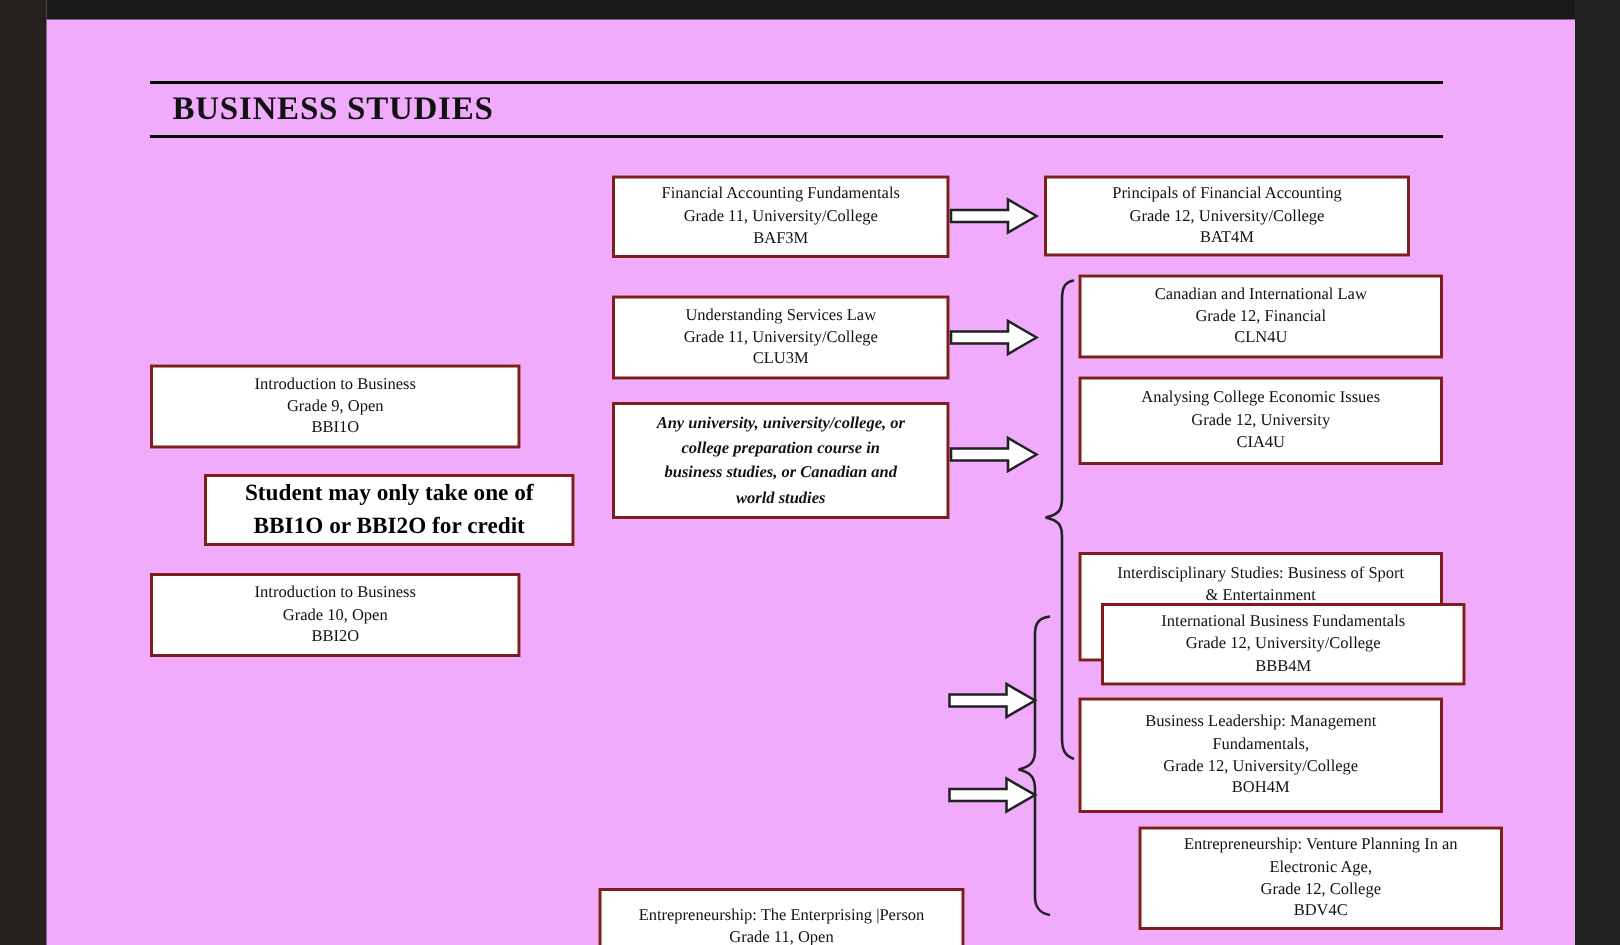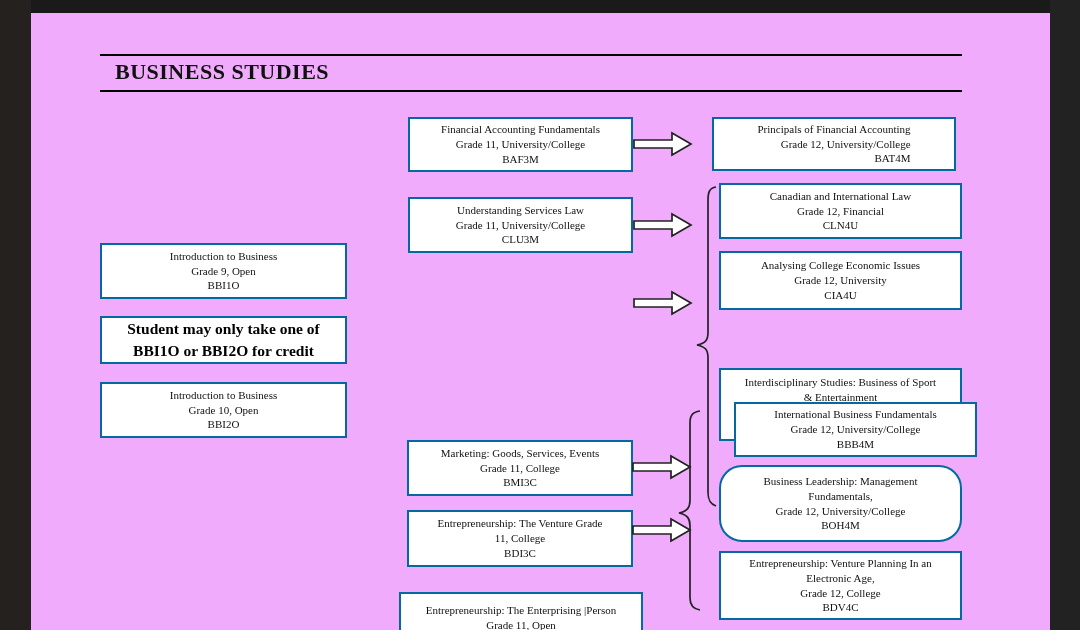--- a/index.html
+++ b/index.html
@@ -16,27 +16,27 @@
   .rule-top { top:54px; }
   .rule-bottom { top:90px; }
 
   .page-title {
     position:absolute; left:115px; top:59px;
     font-size:22px; font-weight:bold; color:#111; letter-spacing:0.5px;
   }
 
   .box {
     position:absolute; box-sizing:border-box;
-    border:2px solid #0369a1; background:#fff;
+    border:2px solid #7f1d1d; background:#fff;
     display:flex; align-items:center; justify-content:center;
     text-align:center; white-space:pre-line;
     font-size:11px; line-height:1.35; color:#111; padding:1px 18px;
   }
   .box.note {
-    font-size:15.5px; font-weight:bold; line-height:1.45; color:#000;
+    font-size:15.5px; font-weight:bold; line-height:1.45; color:#000;margin-left:36px;
   }
   .box.italic {
     font-style:italic; font-weight:bold; line-height:1.5;
   }
   svg.overlay { position:absolute; left:0; top:0; }
   .shape { fill:#ffffff; stroke:#222; stroke-width:1.7; }
   .brace { fill:none; stroke:#222; stroke-width:1.7; }
 </style>
 </head>
 <body>
@@ -59,50 +59,48 @@
   <div class="box" style="left:100px; top:382px; width:247px; height:56px;">Introduction to Business
 Grade 10, Open
 BBI2O</div>
 
   <div class="box" style="left:408px; top:117px; width:225px; height:55px;">Financial Accounting Fundamentals
 Grade 11, University/College
 BAF3M</div>
   <div class="box" style="left:408px; top:197px; width:225px; height:56px;">Understanding Services Law
 Grade 11, University/College
 CLU3M</div>
-  <div class="box" style="left:407px; top:440px; width:226px; height:56px;">Marketing: Goods, Services, Events
-Grade 11, College
-BMI3C</div>
-  <div class="box" style="left:407px; top:510px; width:226px; height:57px;">Entrepreneurship: The Venture Grade
-11, College
-BDI3C</div>
+  <div class="box italic" style="left:408px; top:268px; width:225px; height:78px;">Any university, university/college, or
+college preparation course in
+business studies, or Canadian and
+world studies</div>
   <div class="box" style="left:399px; top:592px; width:244px; height:52px;">Entrepreneurship: The Enterprising |Person
 Grade 11, Open</div>
 
-  <div class="box" style="left:712px; top:117px; width:244px; height:54px;text-align:right;">Principals of Financial Accounting
+  <div class="box" style="left:696px; top:117px; width:244px; height:54px;">Principals of Financial Accounting
 Grade 12, University/College
 BAT4M</div>
   <div class="box" style="left:719px; top:183px; width:243px; height:56px;">Canadian and International Law
 Grade 12, Financial
 CLN4U</div>
   <div class="box" style="left:719px; top:251px; width:243px; height:59px;">Analysing College Economic Issues
 Grade 12, University
 CIA4U</div>
   <div class="box" style="left:719px; top:320px; width:243px; height:73px;margin-top:48px;">Interdisciplinary Studies: Business of Sport
 &amp; Entertainment
 Grade 12, University
 IDC4UA</div>
   <div class="box" style="left:734px; top:402px; width:243px; height:55px;">International Business Fundamentals
 Grade 12, University/College
 BBB4M</div>
-  <div class="box" style="left:719px; top:465px; width:243px; height:77px;border-radius:23px;">Business Leadership: Management
+  <div class="box" style="left:719px; top:465px; width:243px; height:77px;">Business Leadership: Management
 Fundamentals,
 Grade 12, University/College
 BOH4M</div>
-  <div class="box" style="left:719px; top:551px; width:243px; height:69px;">Entrepreneurship: Venture Planning In an
+  <div class="box" style="left:759px; top:551px; width:243px; height:69px;">Entrepreneurship: Venture Planning In an
 Electronic Age,
 Grade 12, College
 BDV4C</div>
 
   <svg class="overlay" width="1080" height="630" viewBox="0 0 1080 630">
     <polygon class="shape" points="634,140 672,140 672,133 691,144 672,155 672,148 634,148"></polygon>
     <polygon class="shape" points="634,221 672,221 672,214 691,225 672,236 672,229 634,229"></polygon>
     <polygon class="shape" points="634,299 672,299 672,292 691,303 672,314 672,307 634,307"></polygon>
     <polygon class="shape" points="633,463 671,463 671,456 690,467 671,478 671,471 633,471"></polygon>
     <polygon class="shape" points="633,526 671,526 671,519 690,530 671,541 671,534 633,534"></polygon>

